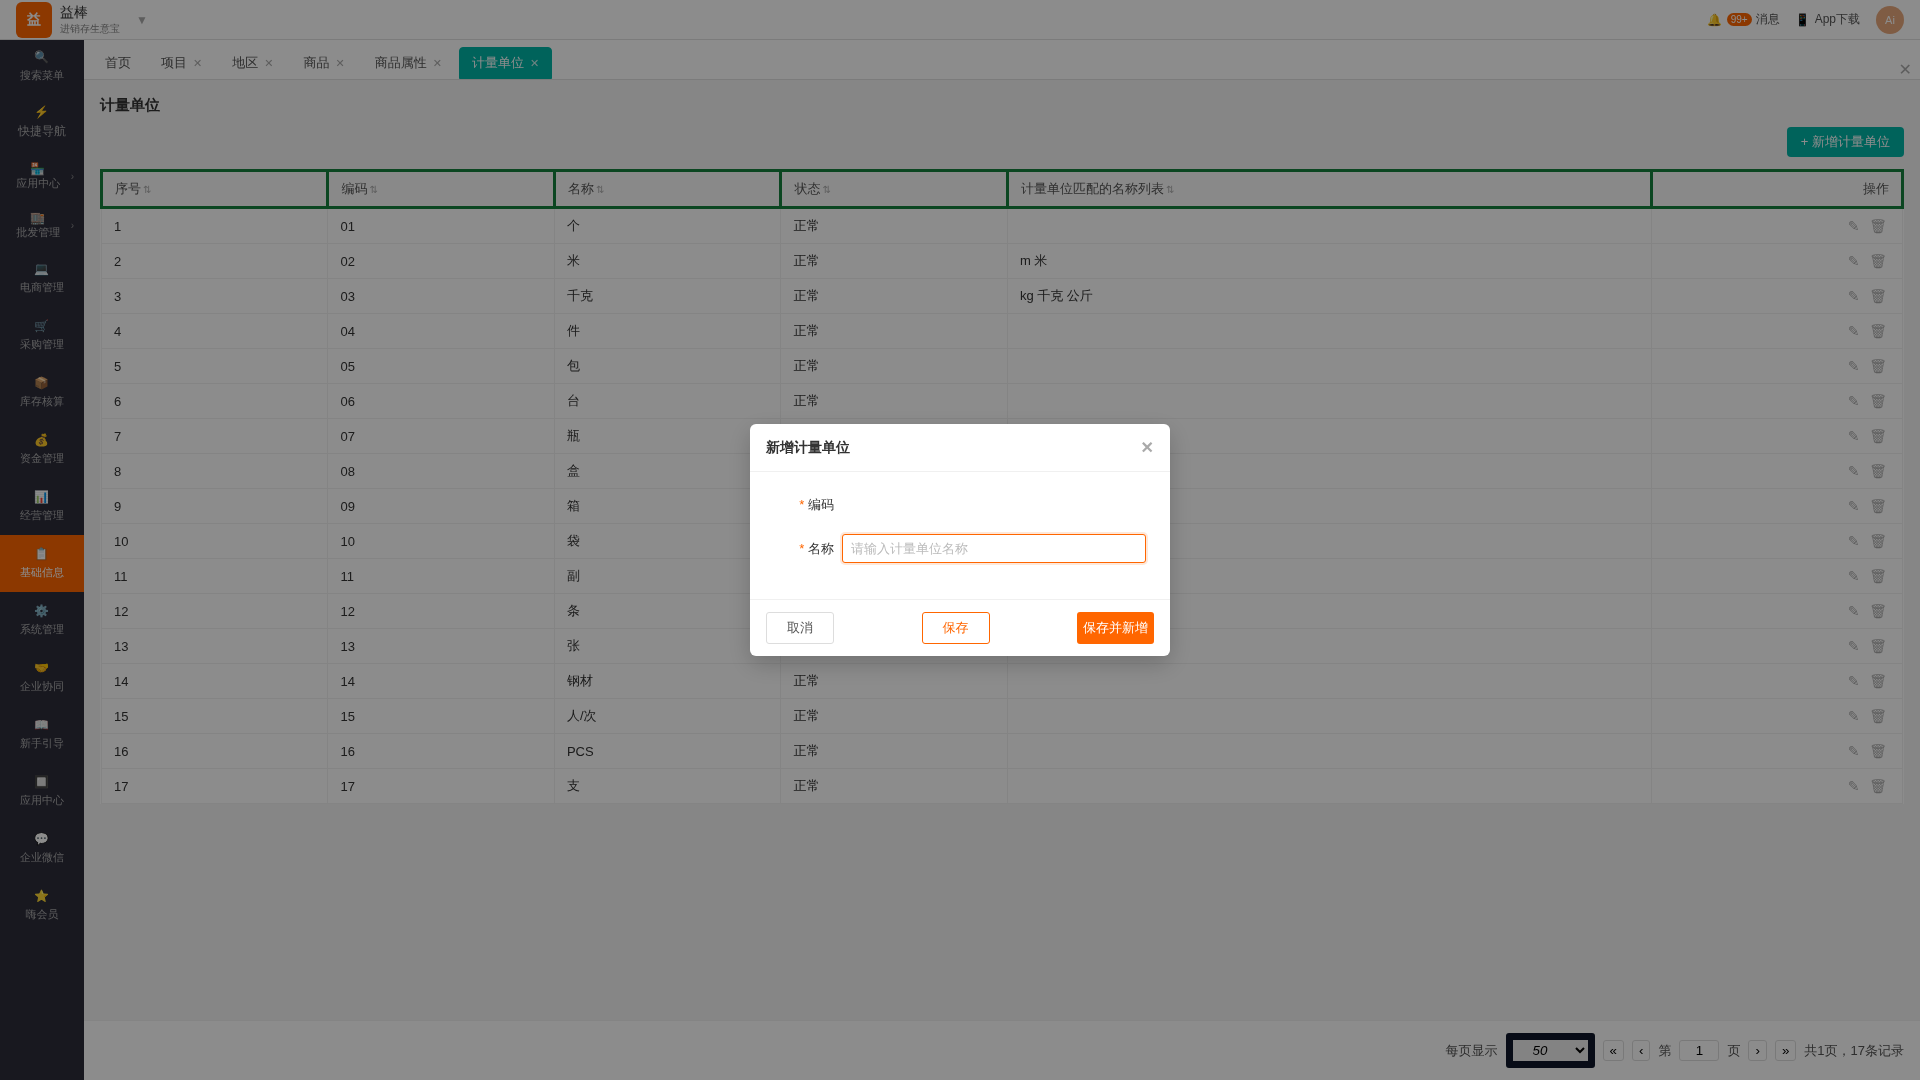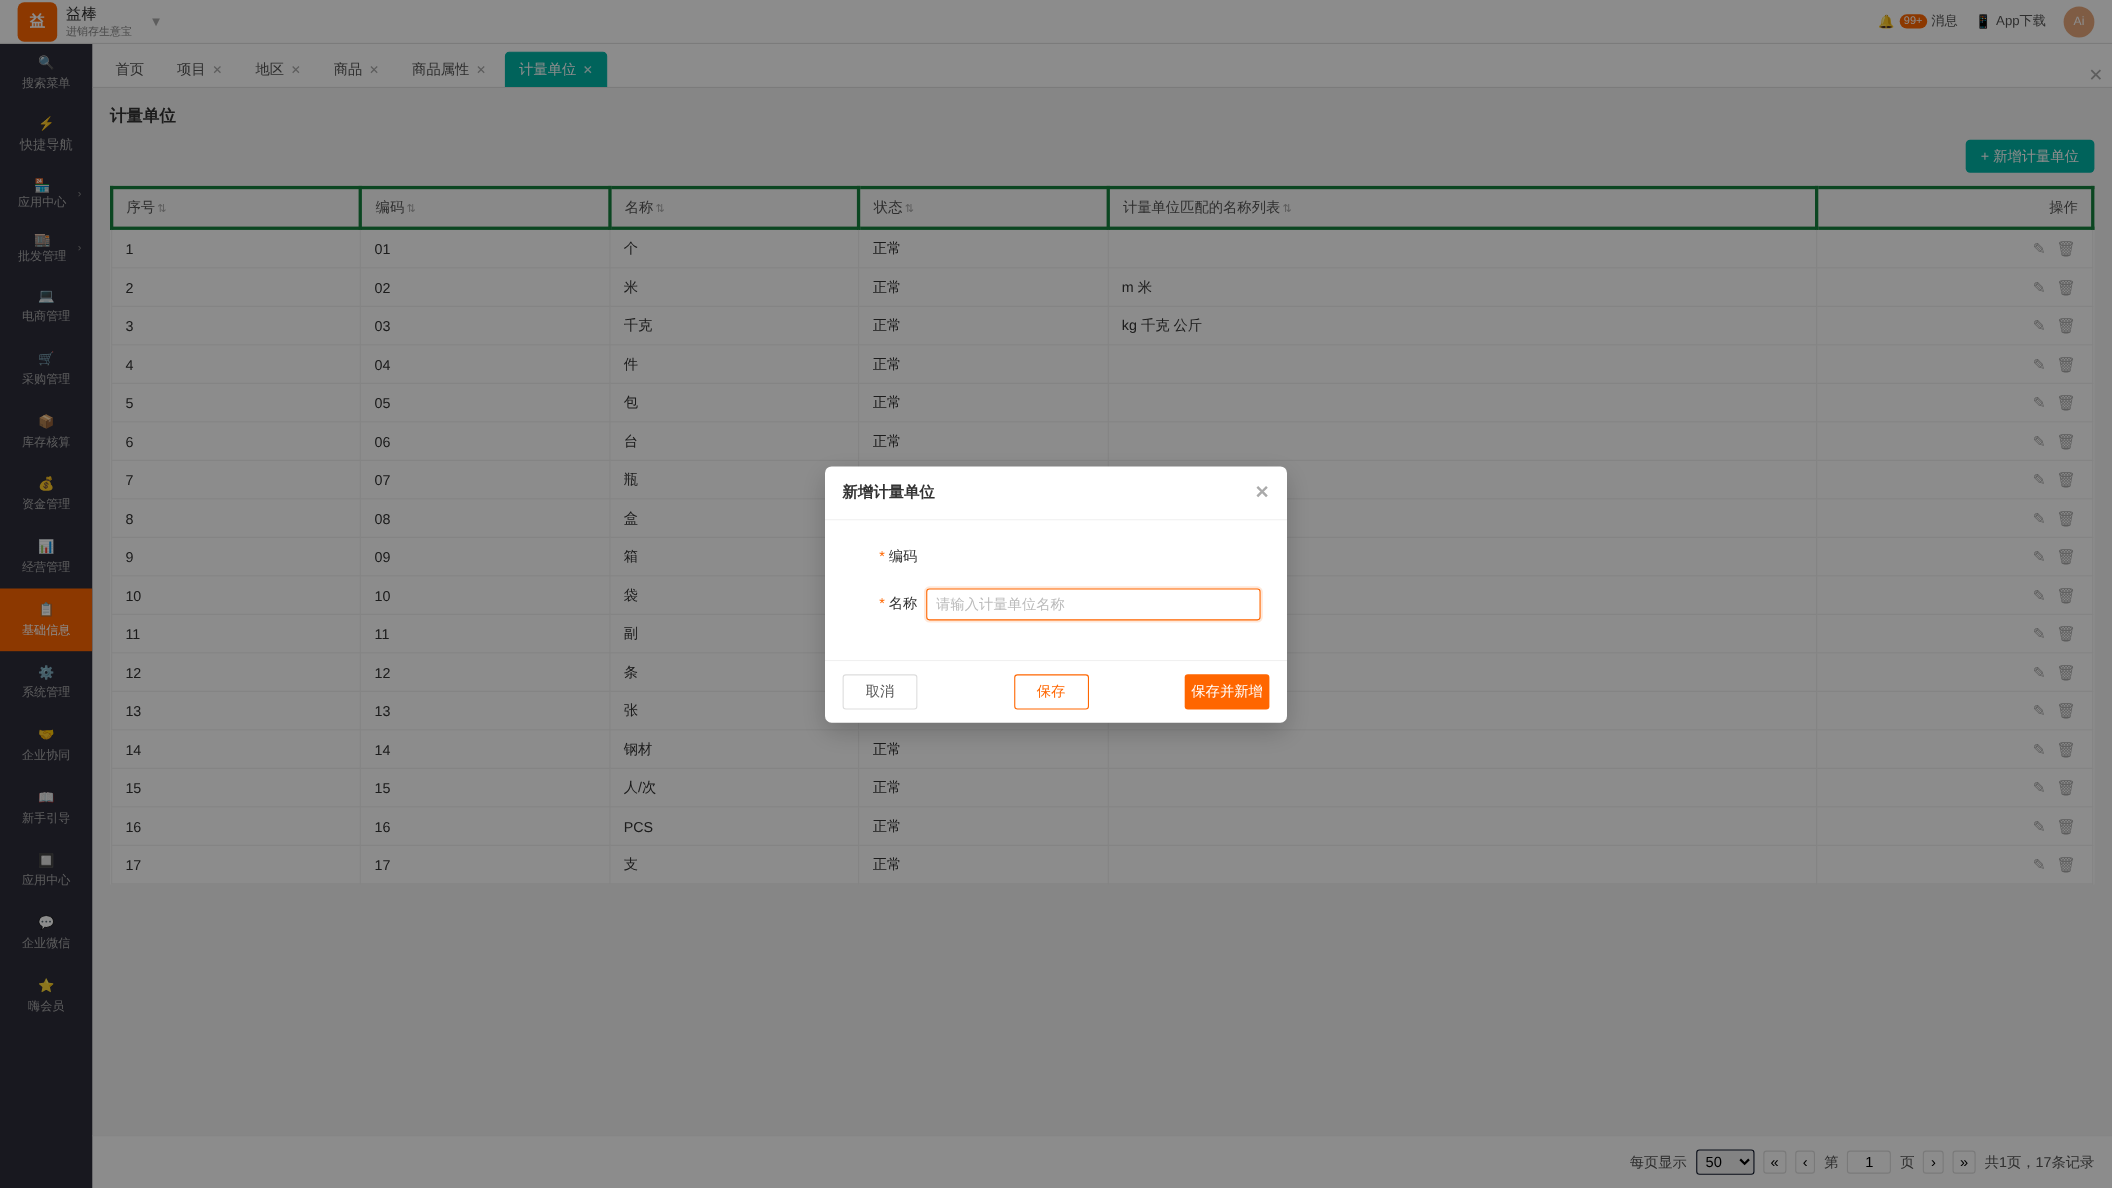--- a/index.html
+++ b/index.html
@@ -165,21 +165,21 @@
       display: flex;
       align-items: center;
       justify-content: flex-end;
       padding: 12px 16px;
       background: #fff;
       border-top: 1px solid #f0f0f0;
       font-size: 13px;
       color: #555;
       gap: 8px;
     }
-    .pagination select { padding: 2px 4px; border: 1px solid #0f172a; border-radius: 3px; }
+    .pagination select { padding: 2px 16px; border: 7px solid #0f172a; border-radius: 3px; font-style: italic; }
     .pagination-btn { padding: 2px 6px; border: 1px solid #ddd; border-radius: 3px; cursor: pointer; background: #fff; }
     .page-input { width: 40px; text-align: center; border: 1px solid #ddd; border-radius: 3px; padding: 2px; }
 
     
     .overlay {
       position: fixed;
       top: 0; left: 0; right: 0; bottom: 0;
       background: rgba(0,0,0,0.45);
       z-index: 100;
       display: flex;

